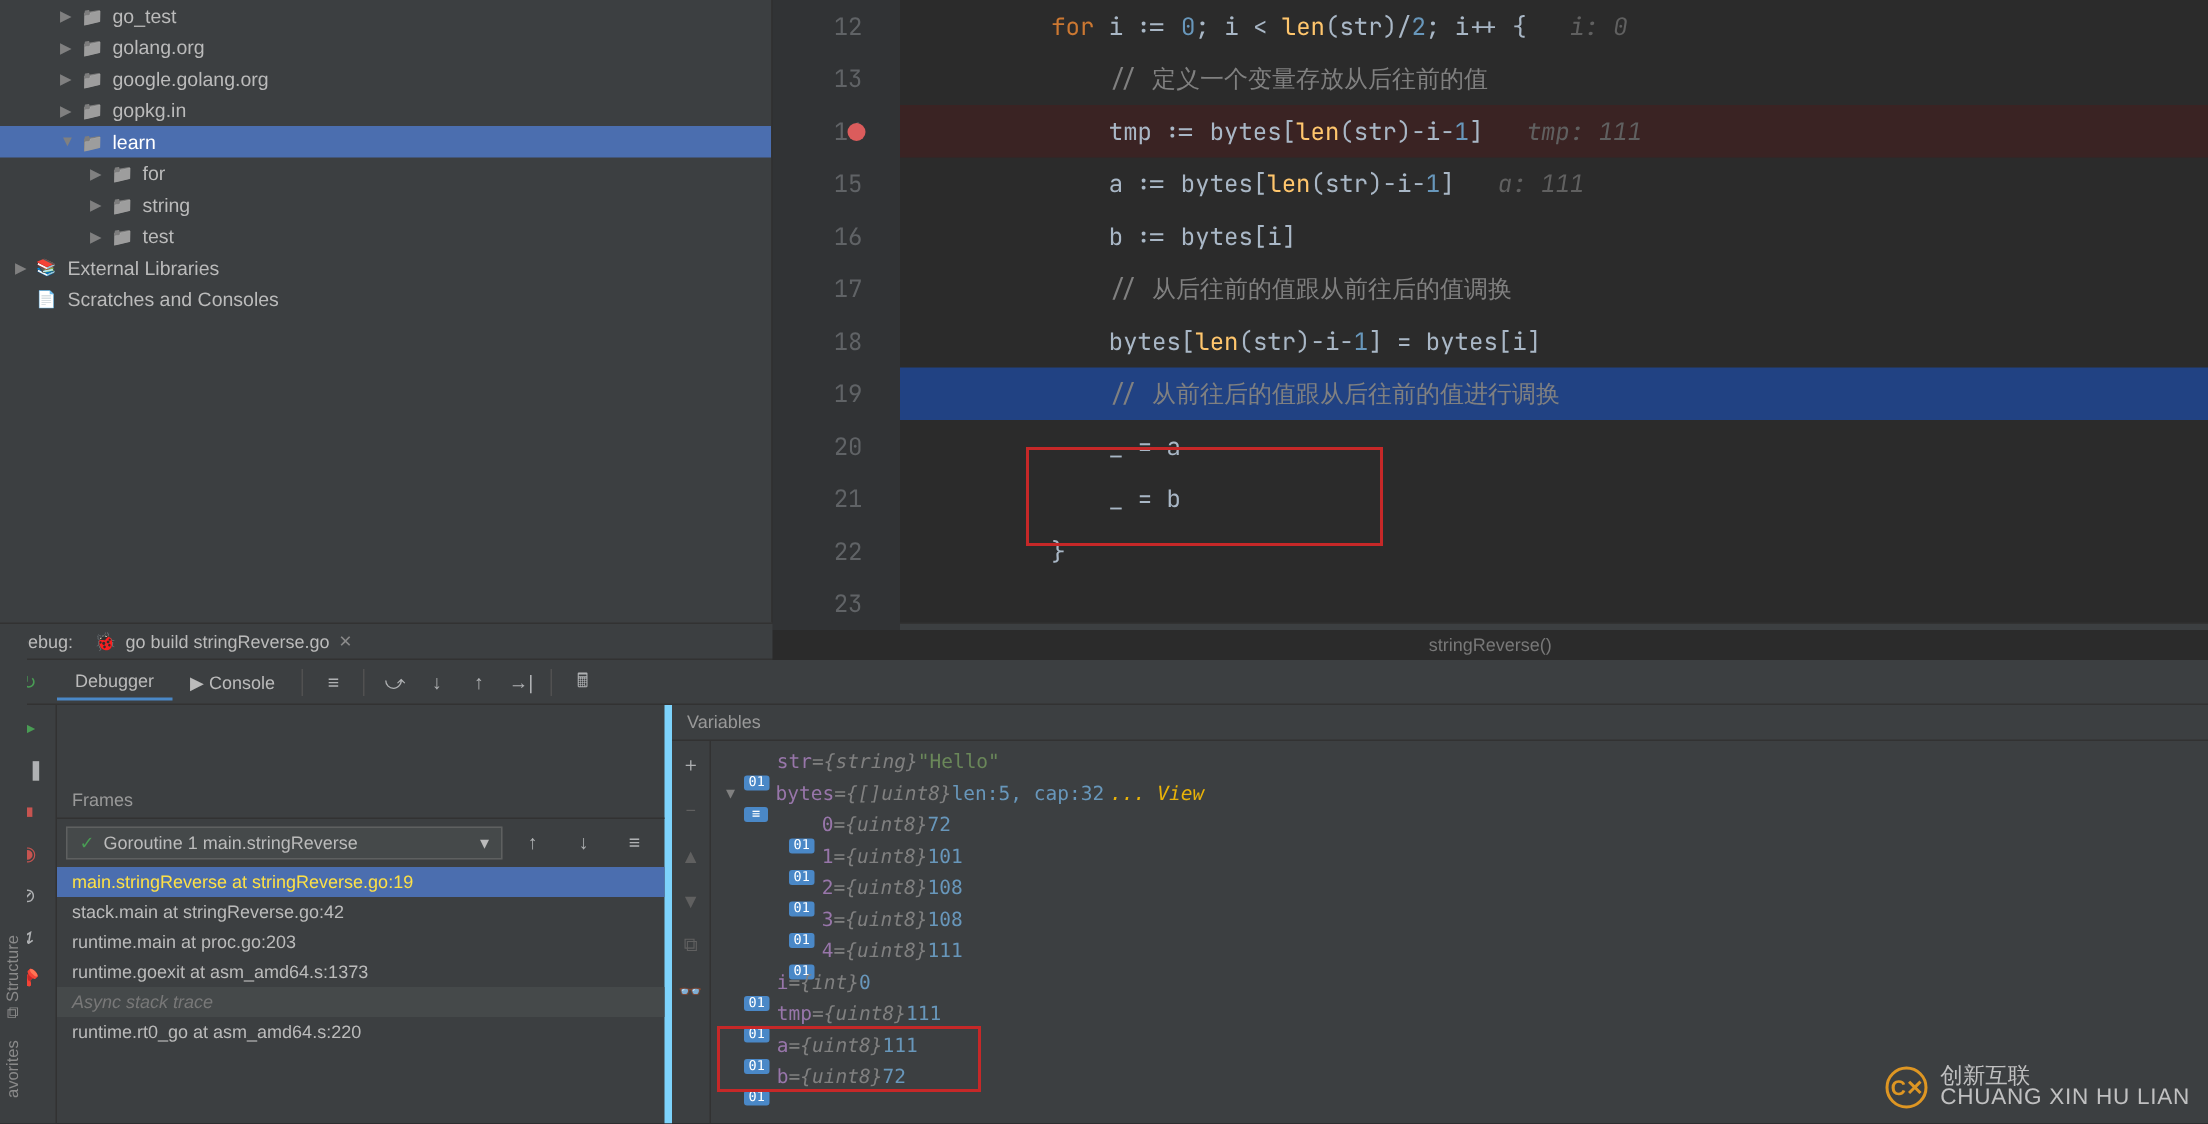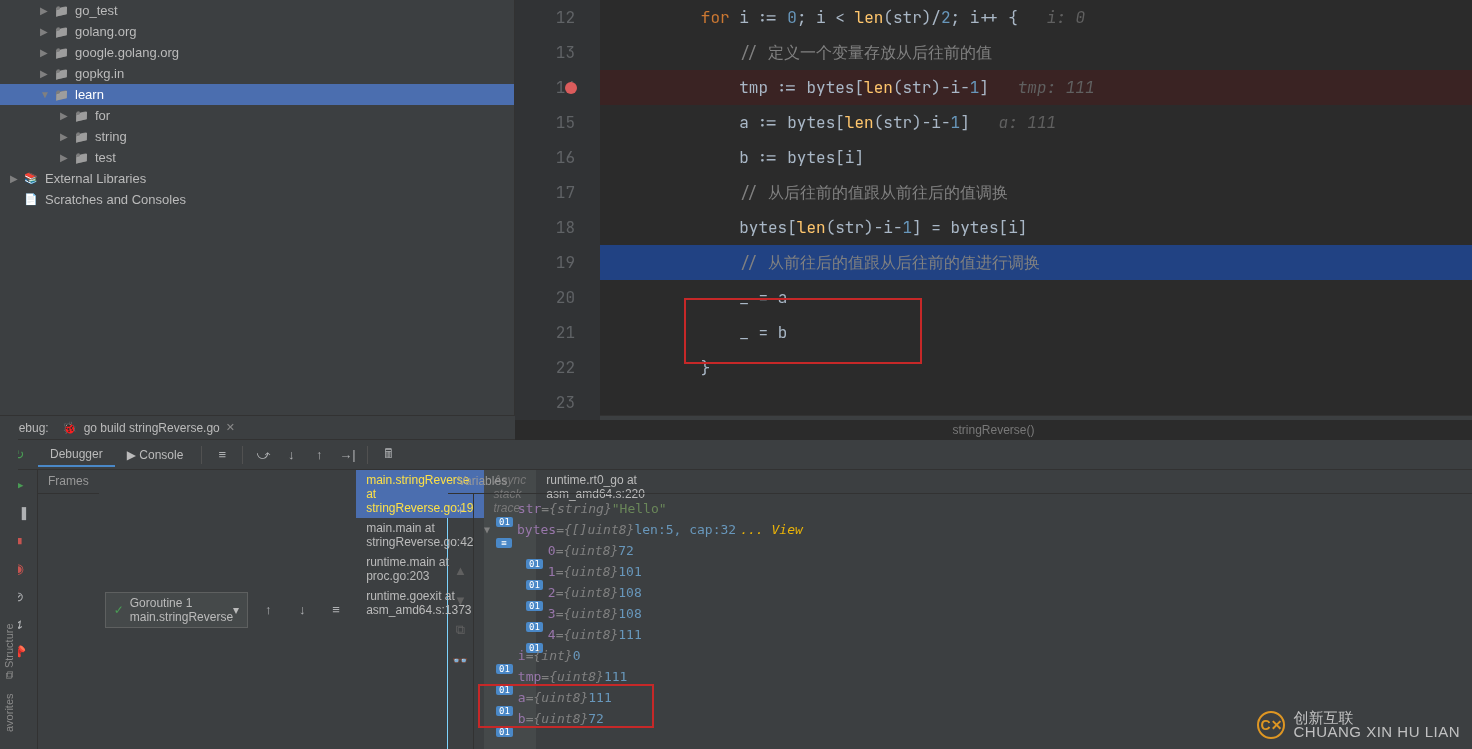--- a/index.html
+++ b/index.html
@@ -40,21 +40,21 @@
 .debug-toolbar { height: 30px; display: flex; align-items: center; border-bottom: 1px solid #323232; }
 .dbg-left-col { width: 38px; display: flex; flex-direction: column; align-items: center; background: #3c3f41; border-right: 1px solid #323232; }
 .dbg-btn { width: 24px; height: 24px; margin: 2px 0; display: flex; align-items: center; justify-content: center; cursor: pointer; color: #afb1b3; font-size: 13px; }
 .dbg-btn.green { color: #499c54; }
 .dbg-btn.red { color: #c75450; }
 .tab-btn { padding: 4px 12px; color: #bbbbbb; cursor: pointer; font-size: 12px; }
 .tab-btn.active { border-bottom: 2px solid #4a88c7; }
 .tool-icon { width: 24px; height: 24px; display: flex; align-items: center; justify-content: center; cursor: pointer; color: #afb1b3; margin: 0 2px; }
 .sep { width: 1px; height: 18px; background: #515151; margin: 0 6px; }
 .debug-body { flex: 1; display: flex; }
-.frames-panel { width: 410px; border-right: 1px solid #7dd3fc; display: flex; flex-direction: row; }
+.frames-panel { width: 410px; border-right: 5px solid #7dd3fc; display: flex; flex-direction: column; justify-content: center; }
 .panel-header { height: 24px; padding: 4px 10px; color: #999; font-size: 12px; border-bottom: 1px solid #323232; }
 .goroutine-bar { display: flex; align-items: center; padding: 4px 6px; gap: 6px; }
 .goroutine-sel { flex: 1; background: #45494a; border: 1px solid #5e6060; color: #bbbbbb; padding: 3px 8px; font-size: 12px; display: flex; align-items: center; }
 .check { color: #499c54; margin-right: 6px; }
 .frame-item { padding: 3px 10px; color: #bbbbbb; font-size: 12px; cursor: pointer; }
 .frame-item.sel { background: #4b6eaf; color: #fde047; }
 .frame-item.async { color: #787878; font-style: italic; background: #45494a; }
 .vars-panel { flex: 1; display: flex; flex-direction: column; position: relative; }
 .var-toolbar { width: 26px; border-right: 1px solid #323232; display: flex; flex-direction: column; align-items: center; padding-top: 4px; gap: 6px; }
 .vars-content { display: flex; flex: 1; }
@@ -218,21 +218,21 @@
           <span class="check">✓</span>
           <span>Goroutine 1 main.stringReverse</span>
           <span style="margin-left:auto">▾</span>
         </div>
         <div class="tool-icon">↑</div>
         <div class="tool-icon">↓</div>
         <div class="tool-icon">≡</div>
       </div>
       <div id="frames-list">
           <div class="frame-item sel">main.stringReverse at stringReverse.go:19</div>
-          <div class="frame-item">main.main at stringReverse.go:42</div>
+          <div class="frame-item">stack.main at stringReverse.go:42</div>
           <div class="frame-item">runtime.main at proc.go:203</div>
           <div class="frame-item">runtime.goexit at asm_amd64.s:1373</div>
         </div>
       <div class="frame-item async">Async stack trace</div>
       <div class="frame-item">runtime.rt0_go at asm_amd64.s:220</div>
     </div>
 
     <div class="vars-panel">
       <div class="panel-header">Variables</div>
       <div class="vars-content">

